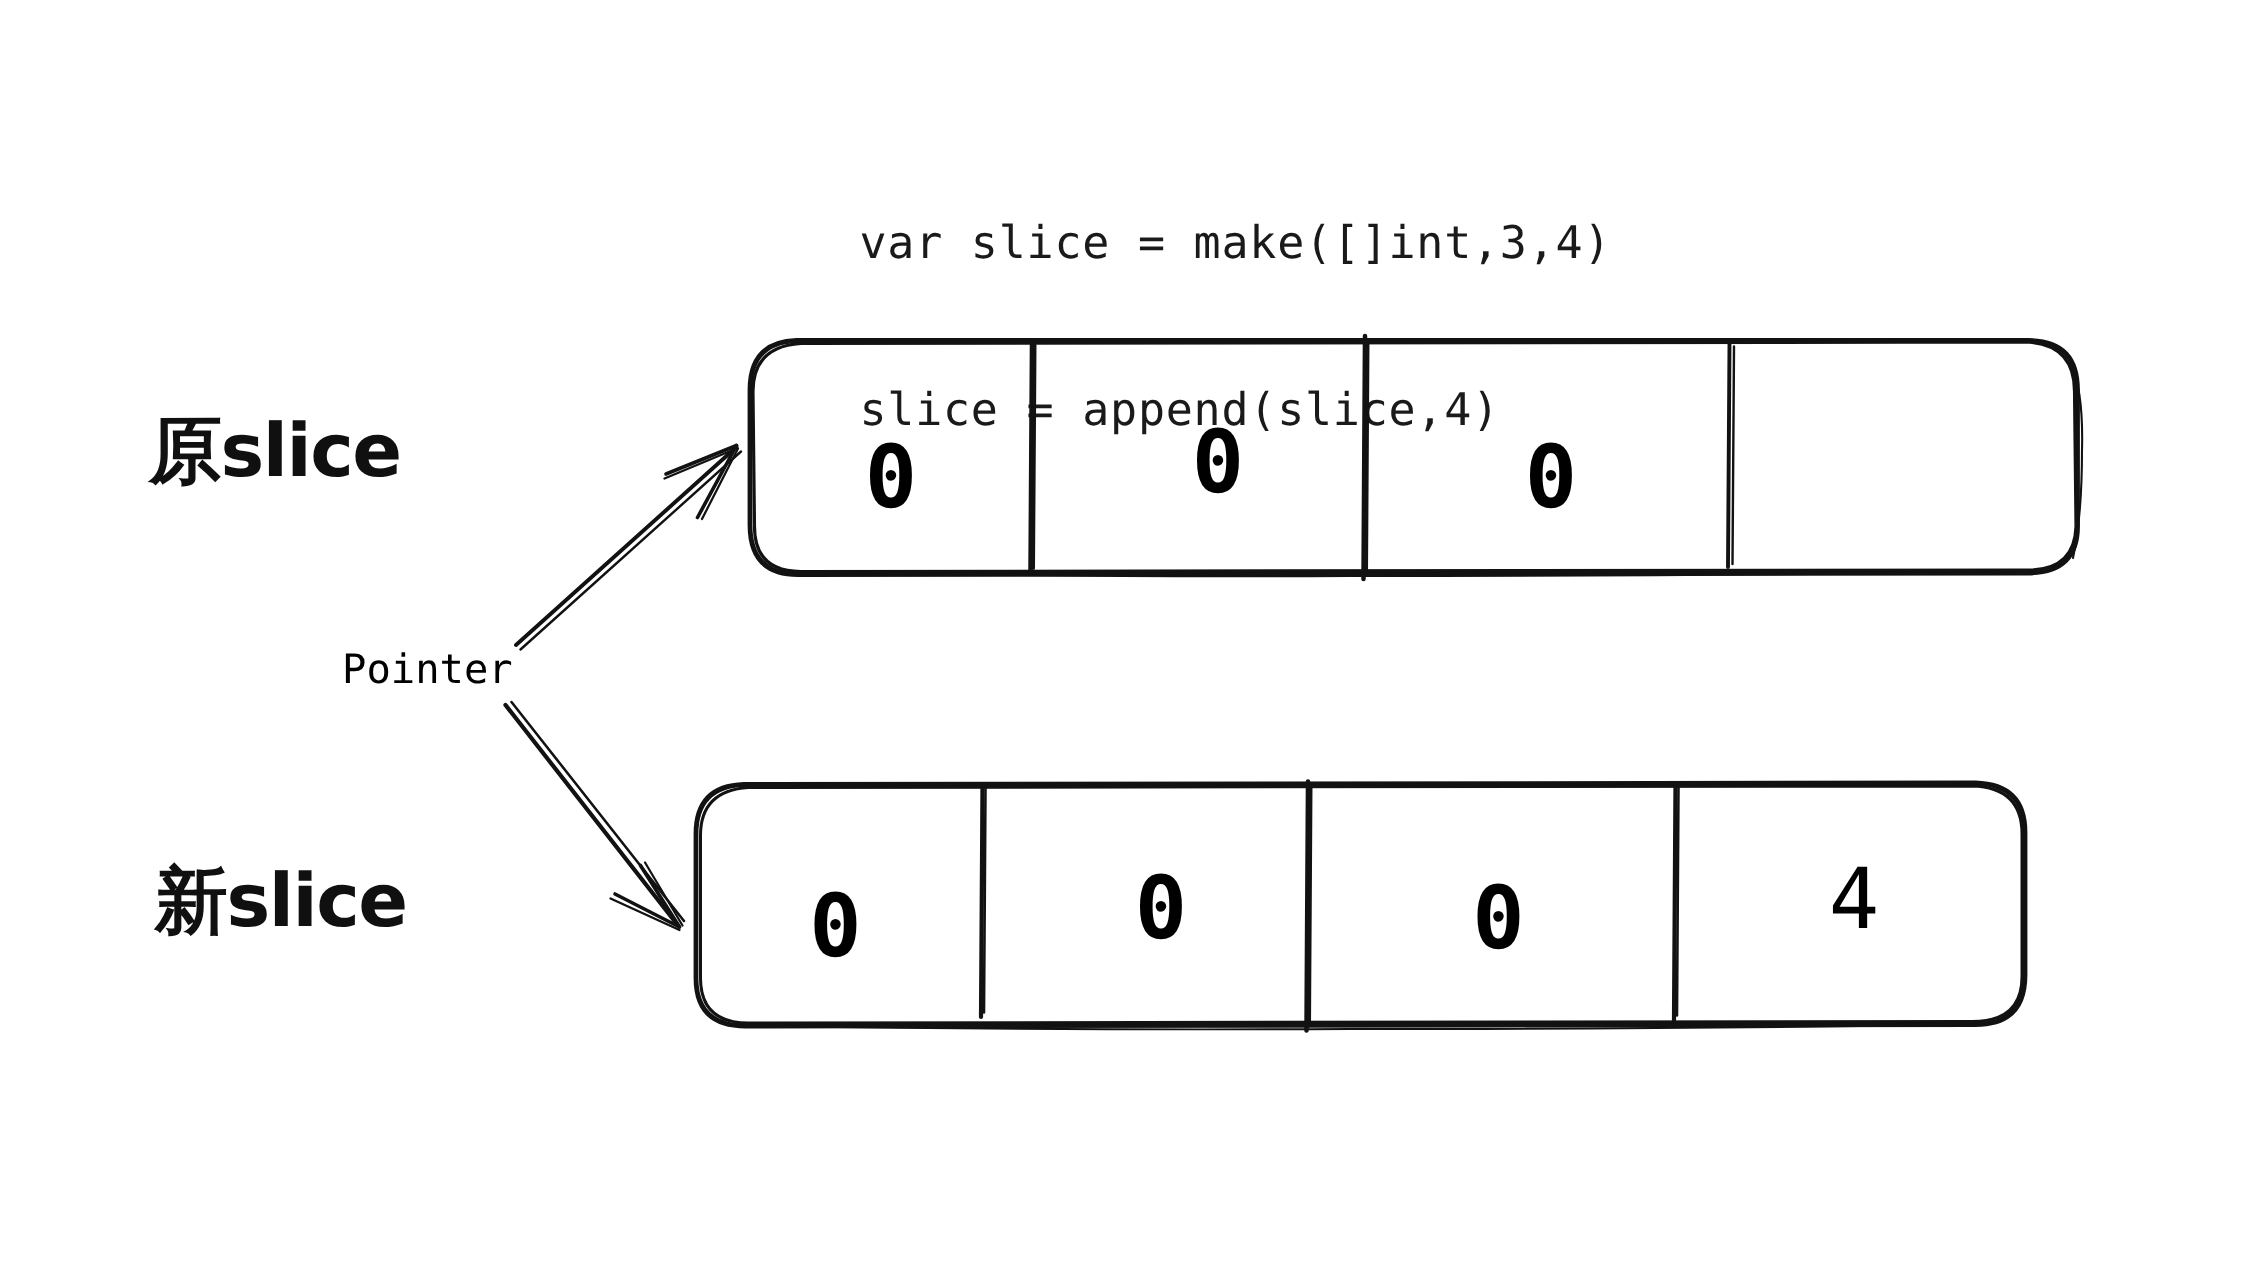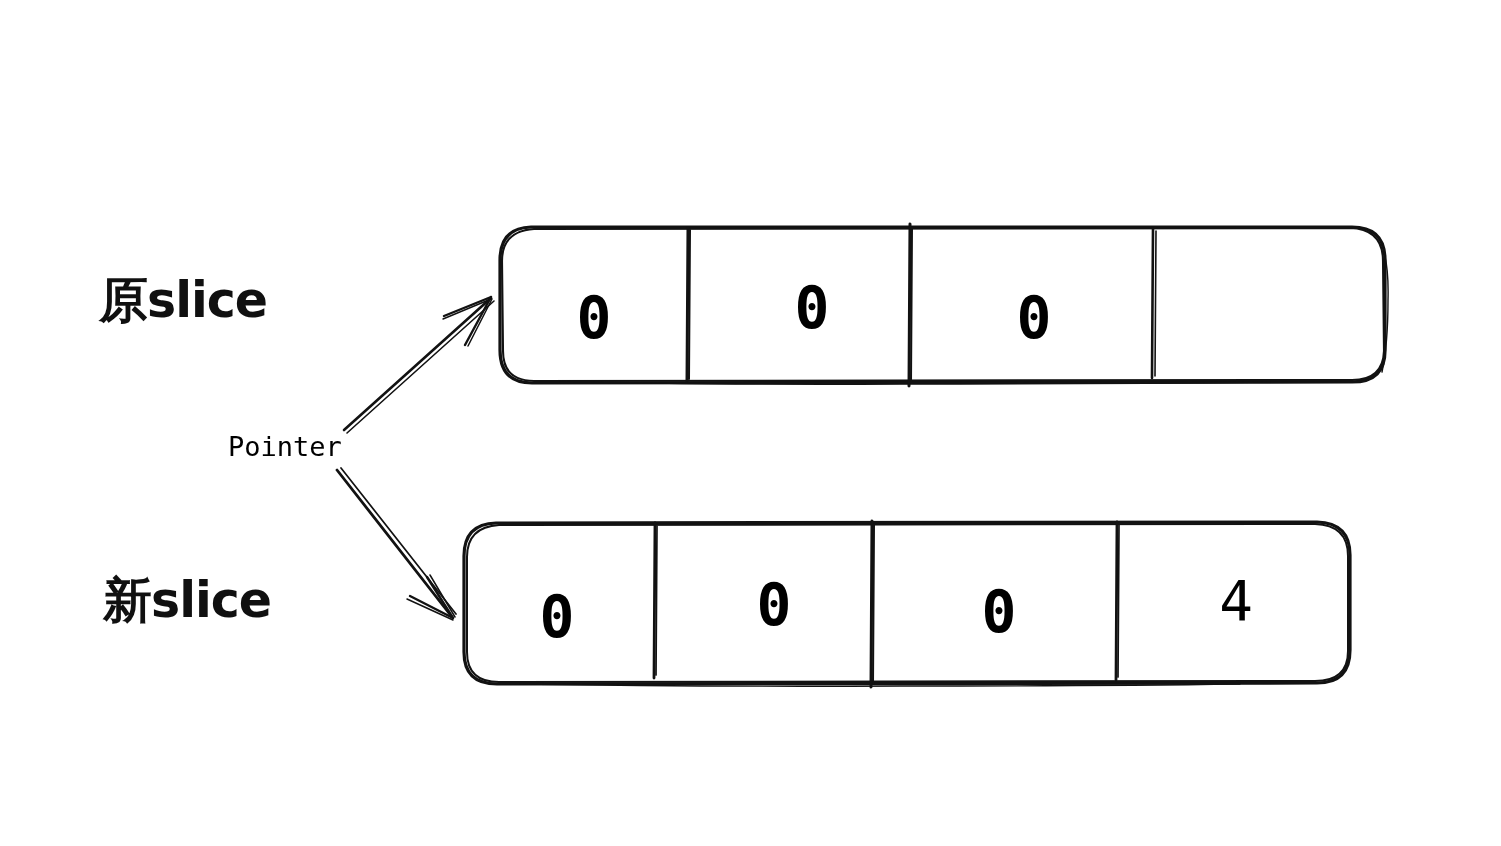--- a/index.html
+++ b/index.html
@@ -74,20 +74,24 @@
     white-space: nowrap;
     font-weight: 600;
   }
   .cellval.thin { font-weight: 400; font-size: 56px; }
 </style>
 </head>
 <body>
 
 <div id="canvas">
 
+  <div class="code-block">
+    <span class="code-line">var slice = make([]int,3,4)</span>
+    <span class="code-line">slice = append(slice,4)</span>
+  </div>
 
   <div class="side-label" id="label-new">新slice</div>
   <div class="side-label" id="label-orig">原slice</div>
 
   <div class="pointer-label">Pointer</div>
 
   <svg class="sketch" viewBox="0 0 1501 846">
 
     <g>
       <path stroke-width="3.2" d="M531,227 L1352,227 Q1385,227 1385,260 L1385,349 Q1386,382 1352,382 L532,383 Q500,383 500,350 L500,260 Q500,228 531,227 Z"></path>

